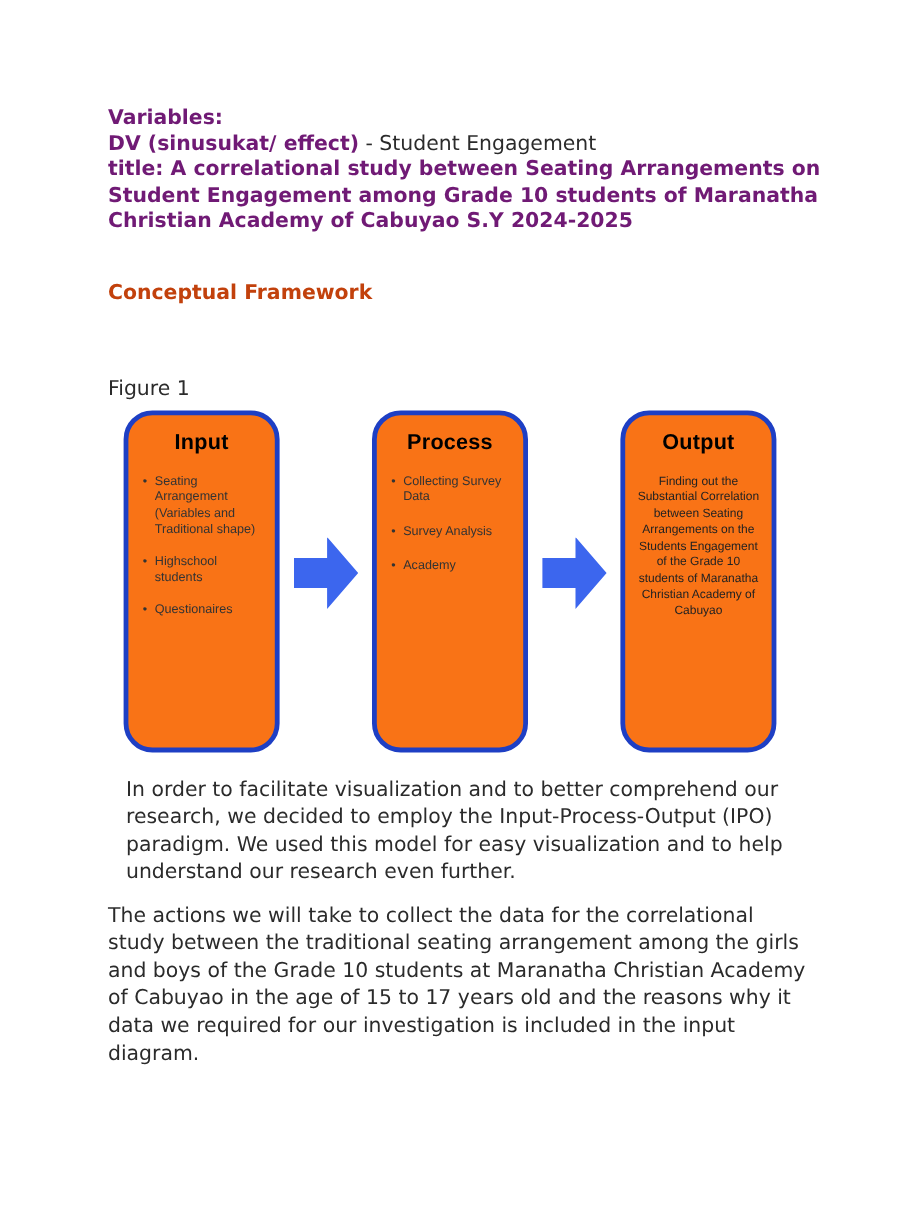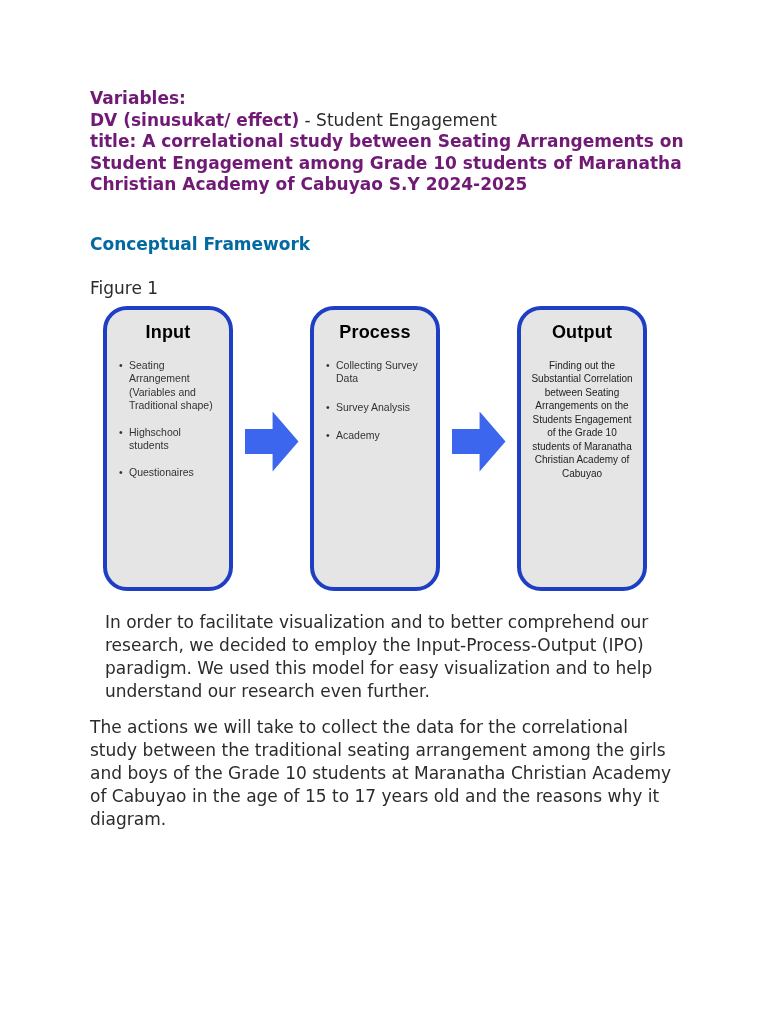--- a/index.html
+++ b/index.html
@@ -9,33 +9,33 @@
     color: #2b2b2b;
   }
   .doc { padding: 88px 60px 0 90px; }
 
   
   .hdr { font-size: 17px; line-height: 21.5px; }
   .hdr .line { white-space: nowrap; }
   .b { font-weight: bold; color: #701a75; }
 
   .section-heading {
-    margin-top: 38px; font-size: 17px; font-weight: bold; color: #0369a1;
+    margin-top: 38px; font-size: 17px; font-weight: bold; color: #c2410c;
   }
-  .figure-label { margin-top: 24px; font-size: 17px; }
+  .figure-label { margin-top: 60px; font-size: 17px; }
 
   
   .figure {
     margin-top: 8px; margin-left: 13px;
     display: flex; align-items: flex-start;
   }
   .ipo-box {
     box-sizing: border-box;
     width: 130px; height: 285px;
-    background: #e5e5e5;
+    background: #f97316;
     border: 4px solid #1e3fc4;
     border-radius: 24px;
     padding: 10px 7px;
     font-family: "Liberation Sans", sans-serif;
     flex: 0 0 auto;
   }
   .box-title {
     text-align: center; font-weight: bold; font-size: 18px;
     color: #000000; margin-top: 2px; letter-spacing: 0.2px;
   }
@@ -124,16 +124,17 @@
     <div class="line">research, we decided to employ the Input-Process-Output (IPO)</div>
     <div class="line">paradigm. We used this model for easy visualization and to help</div>
     <div class="line">understand our research even further.</div>
   </div>
 
   <div class="para para-2">
     <div class="line">The actions we will take to collect the data for the correlational</div>
     <div class="line">study between the traditional seating arrangement among the girls</div>
     <div class="line">and boys of the Grade 10 students at Maranatha Christian Academy</div>
     <div class="line">of Cabuyao in the age of 15 to 17 years old and the reasons why it</div>
+    <div class="line">data we required for our investigation is included in the input</div>
     <div class="line">diagram.</div>
   </div>
 
 </div>
 
 </body></html>

